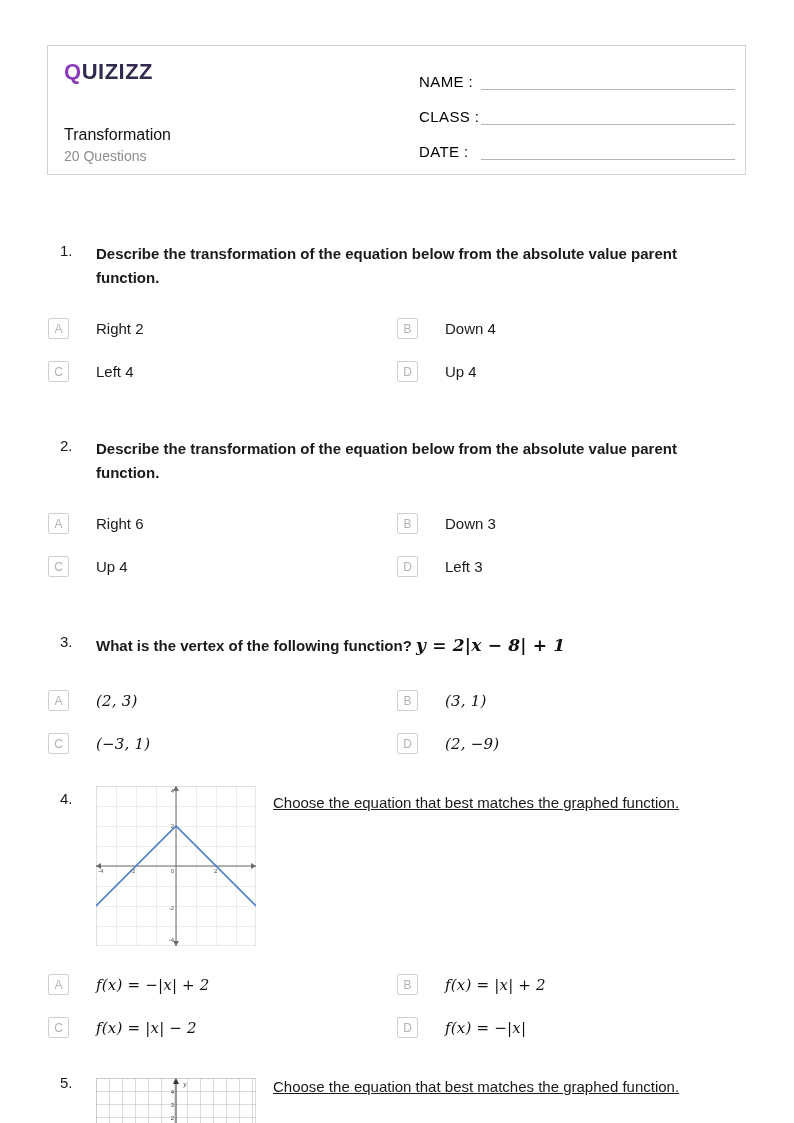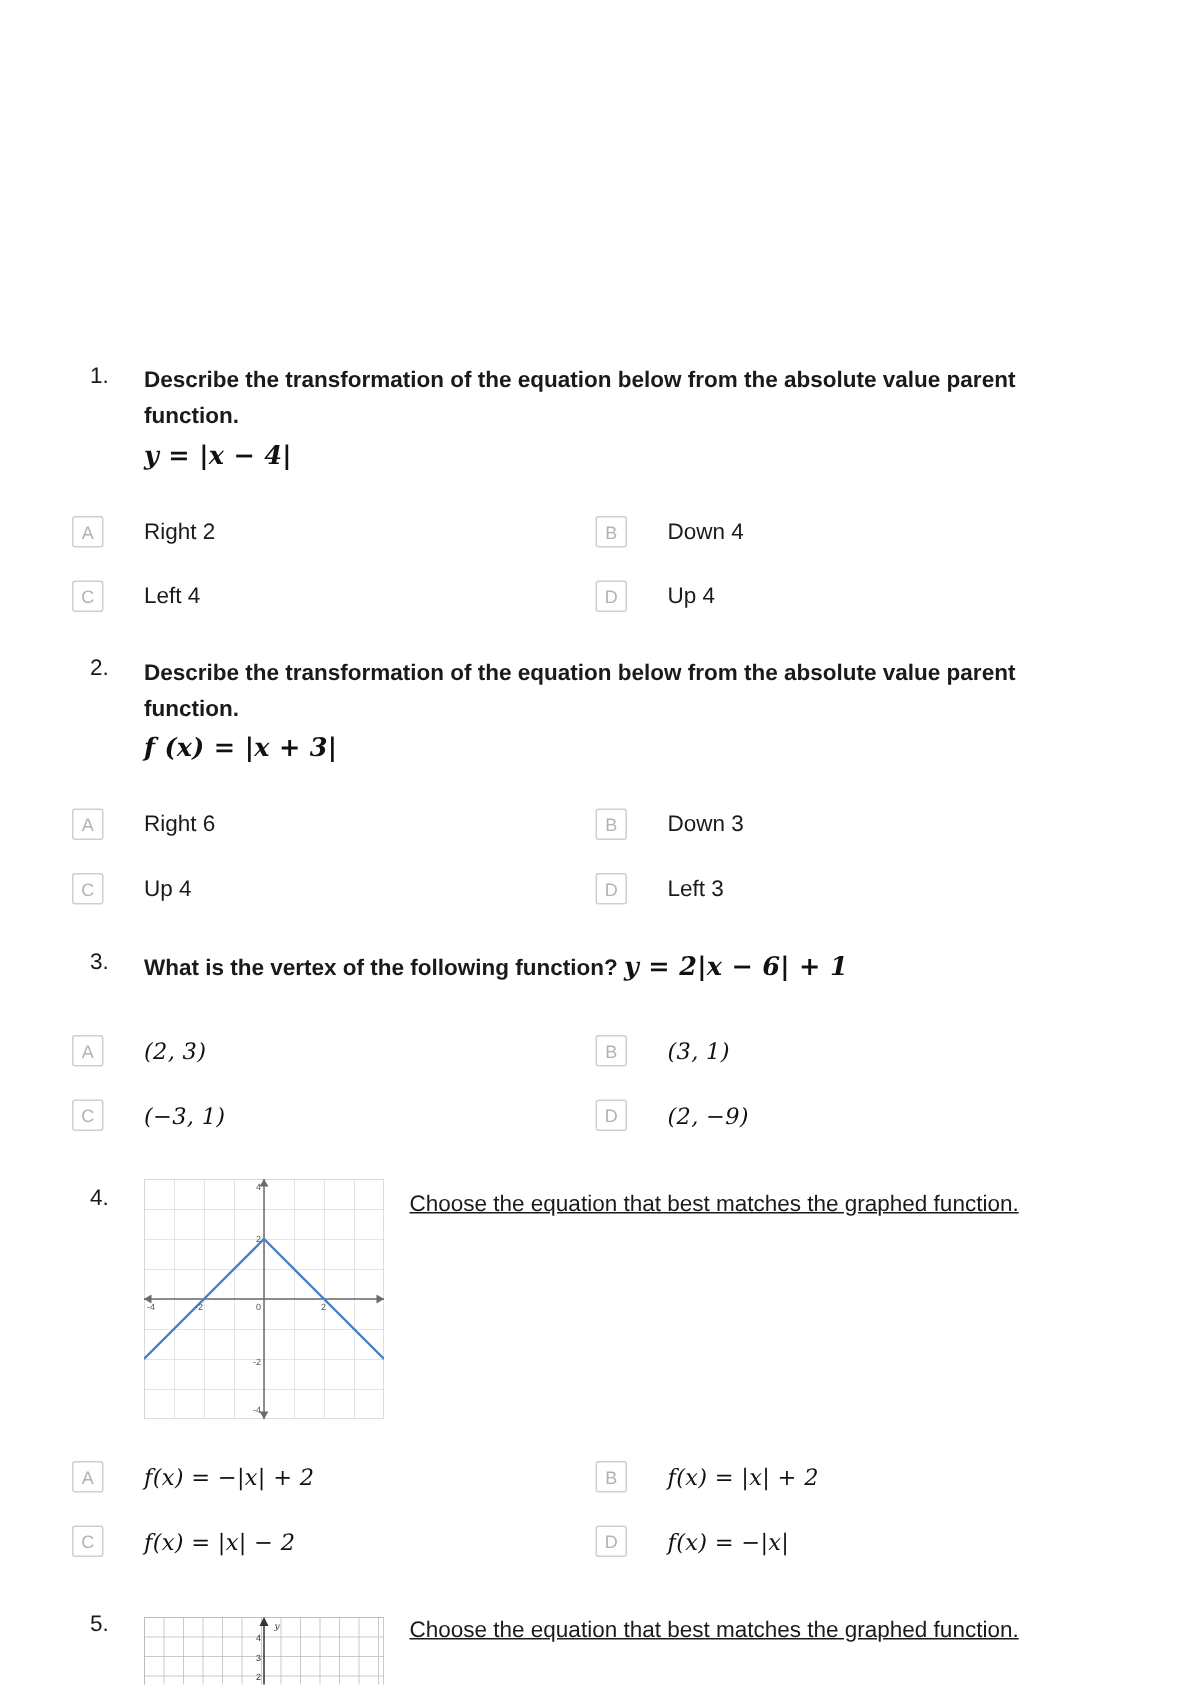--- a/index.html
+++ b/index.html
@@ -33,27 +33,45 @@
                 font-size: 12px; display: flex; align-items: center; justify-content: center; margin-left: 1px; flex: none; }
   .opt-label { margin-left: 27px; font-size: 15px; }
 
   .graph { flex: none; background: #fff; }
 </style>
 </head>
 <body>
 
 <div class="page">
 
+  <div class="header-box">
+    <span class="logo">QUIZIZZ</span>
+    <div class="ws-title">Transformation</div>
+    <div class="ws-subtitle">20 Questions</div>
+    <div class="fields">
+      <div class="field-row">
+        <span class="field-label">NAME :</span>
+        <span class="field-line"></span>
+      </div>
+      <div class="field-row">
+        <span class="field-label">CLASS :</span>
+        <span class="field-line"></span>
+      </div>
+      <div class="field-row">
+        <span class="field-label">DATE :</span>
+        <span class="field-line"></span>
+      </div>
+    </div>
+  </div>
 
   <div class="question" style="top:242px">
     <div class="q-head">
       <div class="q-num">1.</div>
       <div class="q-body">
         <div>Describe the transformation of the equation below from the absolute value parent function.</div>
-        <div class="q-eq math">y = |x − 4|</div>
       </div>
     </div>
     <div class="options">
       <div class="option">
         <span class="opt-letter">A</span>
         <span class="opt-label">Right 2</span>
       </div>
       <div class="option">
         <span class="opt-letter">B</span>
         <span class="opt-label">Down 4</span>
@@ -67,21 +85,20 @@
         <span class="opt-label">Up 4</span>
       </div>
     </div>
   </div>
 
   <div class="question" style="top:437px">
     <div class="q-head">
       <div class="q-num">2.</div>
       <div class="q-body">
         <div>Describe the transformation of the equation below from the absolute value parent function.</div>
-        <div class="q-eq math">f (x) = |x + 3|</div>
       </div>
     </div>
     <div class="options">
       <div class="option">
         <span class="opt-letter">A</span>
         <span class="opt-label">Right 6</span>
       </div>
       <div class="option">
         <span class="opt-letter">B</span>
         <span class="opt-label">Down 3</span>
@@ -95,21 +112,21 @@
         <span class="opt-label">Left 3</span>
       </div>
     </div>
   </div>
 
   <div class="question" style="top:633px">
     <div class="q-head">
       <div class="q-num">3.</div>
       <div class="q-body">
         <span>What is the vertex of the following function?</span>
-        <span class="math">y = 2|x − 6| + 1</span>
+        <span class="math">y = 2|x − 8| + 1</span>
       </div>
     </div>
     <div class="options" style="margin-top:32px">
       <div class="option">
         <span class="opt-letter">A</span>
         <span class="opt-label math">(2, 3)</span>
       </div>
       <div class="option">
         <span class="opt-letter">B</span>
         <span class="opt-label math">(3, 1)</span>

